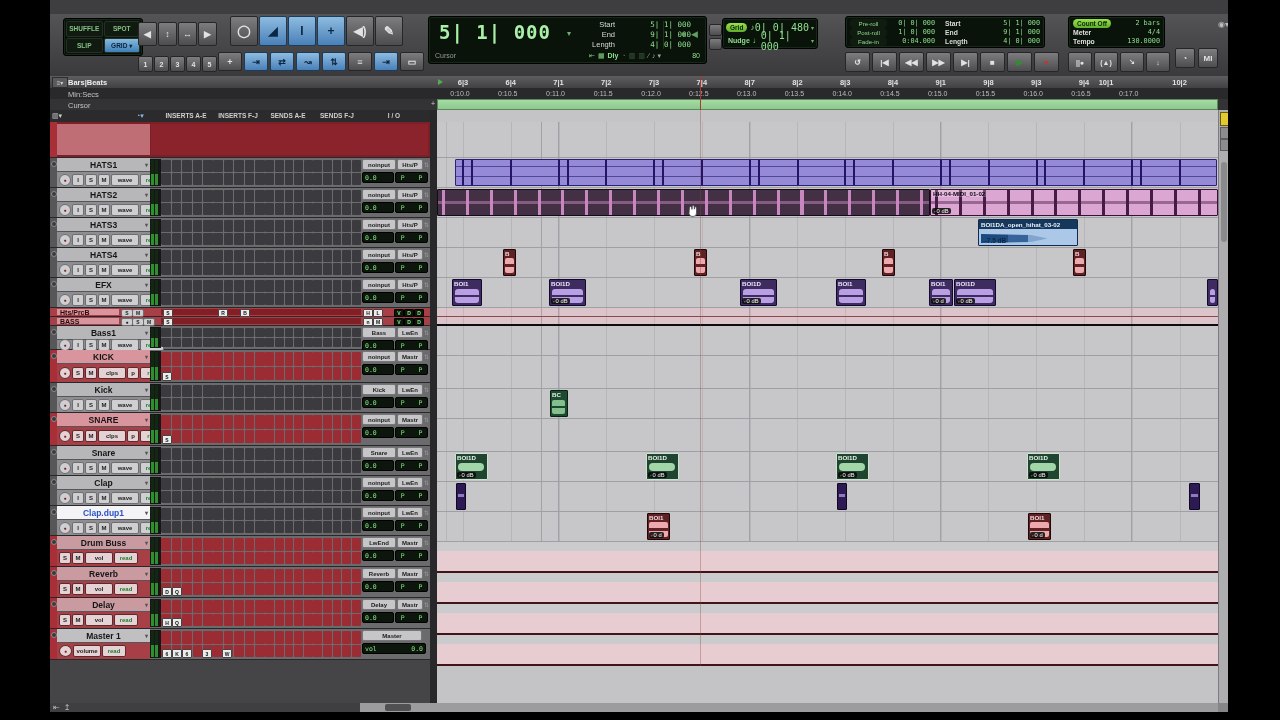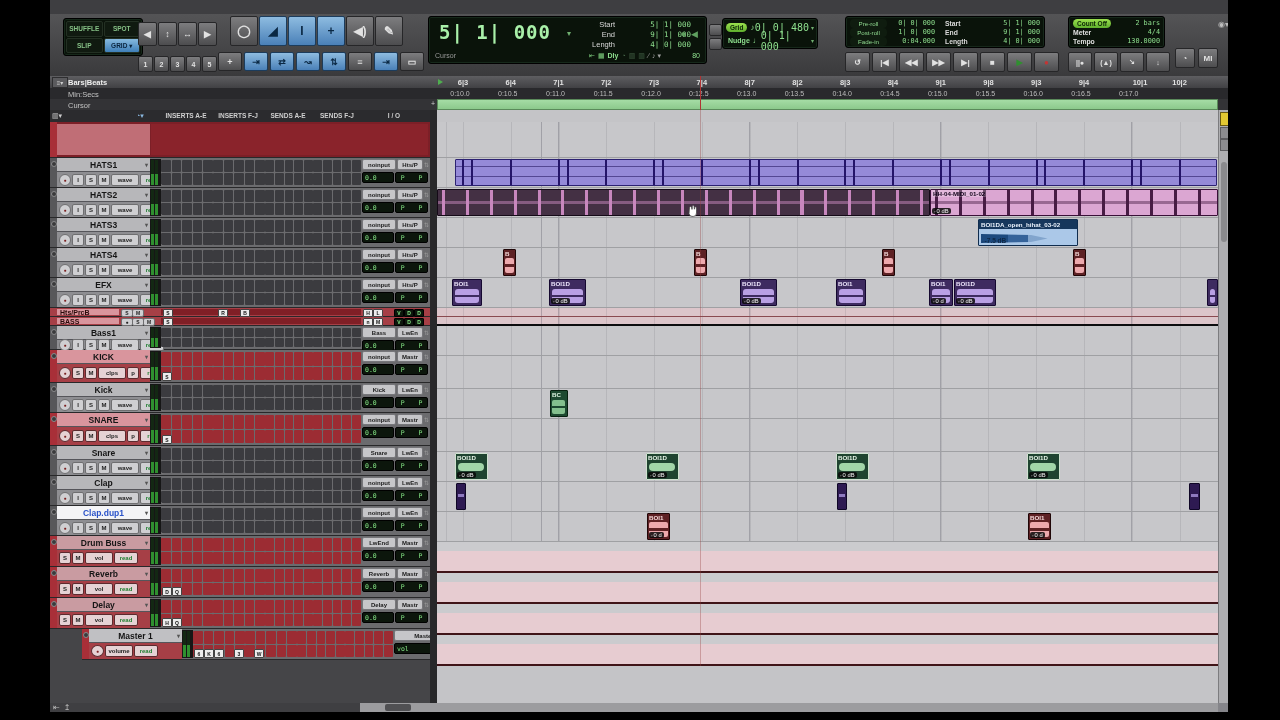--- a/index.html
+++ b/index.html
@@ -394,21 +394,21 @@
       <span class="bartick" style="left: 604.08px;">7|3</span>
       <span class="bartick" style="left: 651.85px;">7|4</span>
       <span class="bartick" style="left: 699.62px;">8|7</span>
       <span class="bartick" style="left: 747.39px;">8|2</span>
       <span class="bartick" style="left: 795.16px;">8|3</span>
       <span class="bartick" style="left: 842.93px;">8|4</span>
       <span class="bartick" style="left: 890.7px;">9|1</span>
       <span class="bartick" style="left: 938.47px;">9|8</span>
       <span class="bartick" style="left: 986.24px;">9|3</span>
       <span class="bartick" style="left: 1034.01px;">9|4</span>
-      <span class="bartick" style="left: 1056px; margin-left: 34px;">10|1</span>
+      <span class="bartick" style="left: 1056px;">10|1</span>
       <span class="bartick" style="left: 1129.55px;">10|2</span>
       <span class="sectick" style="left: 410px; top: 14px;">0:10.0</span>
       <span class="sectick" style="left: 457.77px; top: 14px;">0:10.5</span>
       <span class="sectick" style="left: 505.54px; top: 14px;">0:11.0</span>
       <span class="sectick" style="left: 553.31px; top: 14px;">0:11.5</span>
       <span class="sectick" style="left: 601.08px; top: 14px;">0:12.0</span>
       <span class="sectick" style="left: 648.85px; top: 14px;">0:12.5</span>
       <span class="sectick" style="left: 696.62px; top: 14px;">0:13.0</span>
       <span class="sectick" style="left: 744.39px; top: 14px;">0:13.5</span>
       <span class="sectick" style="left: 792.16px; top: 14px;">0:14.0</span>
@@ -1559,21 +1559,21 @@
           <div class="slotchip" style="left: 112px; top: 20px;">H</div>
           <div class="slotchip" style="left: 122px; top: 20px;">Q</div>
           <div class="io">
             <div class="iochip" style="left: 0px; top: 0px; width: 34px;">Delay</div>
             <div class="iochip" style="left: 35px; top: 0px; width: 26px;">Mastr</div>
             <div class="ioplug">⇅</div>
             <div class="iolcd" style="left: 0px; top: 13px; width: 32px;">0.0</div>
             <div class="iolcd pan" style="left: 33px; top: 13px; width: 33px;">P P</div>
           </div>
         </div>
-        <div class="trow k-master" style="height: 31px; margin-left: 32px;">
+        <div class="trow k-master" style="height: 31px;">
           <div class="gut">
             <i></i>
           </div>
           <div class="namebar">Master 1<span class="tcaret">▾</span></div>
           <div class="ctrlbar">
             <div class="cbtn rec">●</div>
             <div class="cbtn view">volume</div>
             <div class="cbtn auto">read</div>
           </div>
           <div class="meter">

